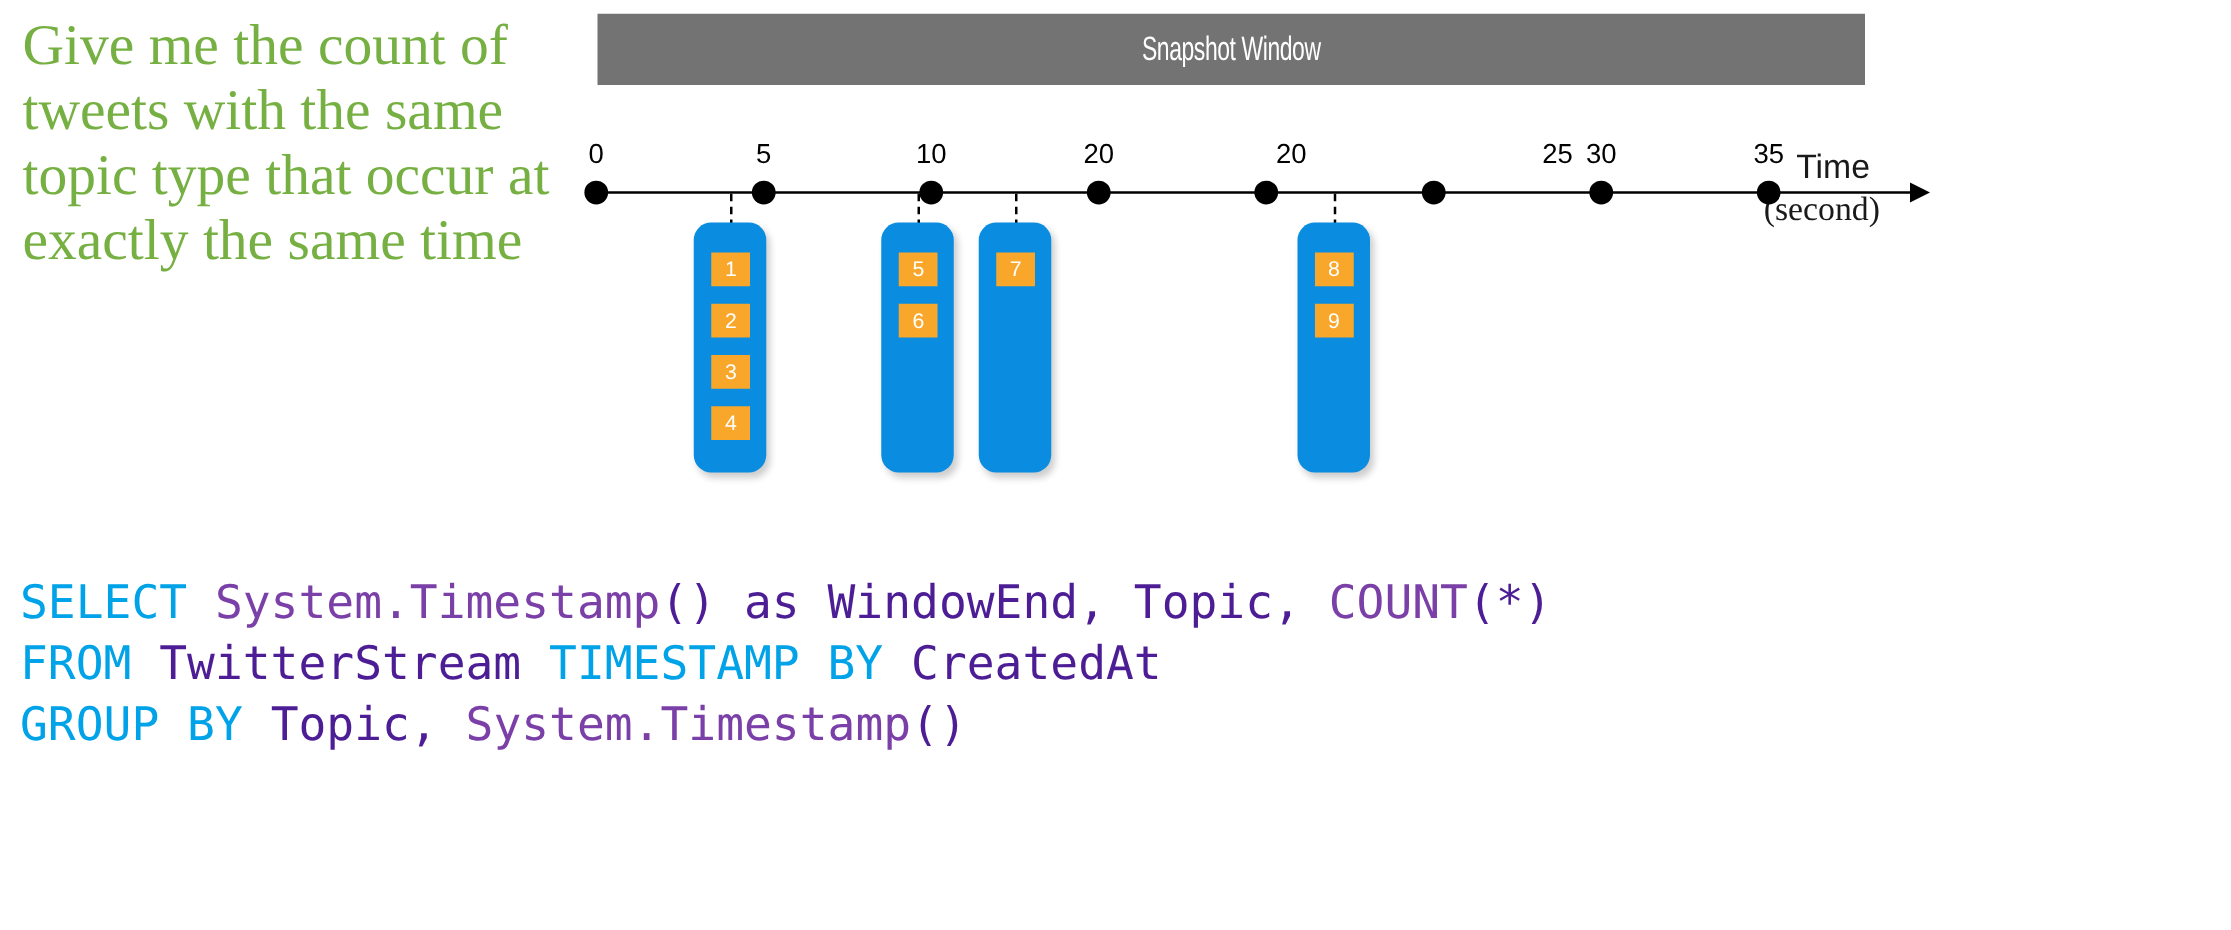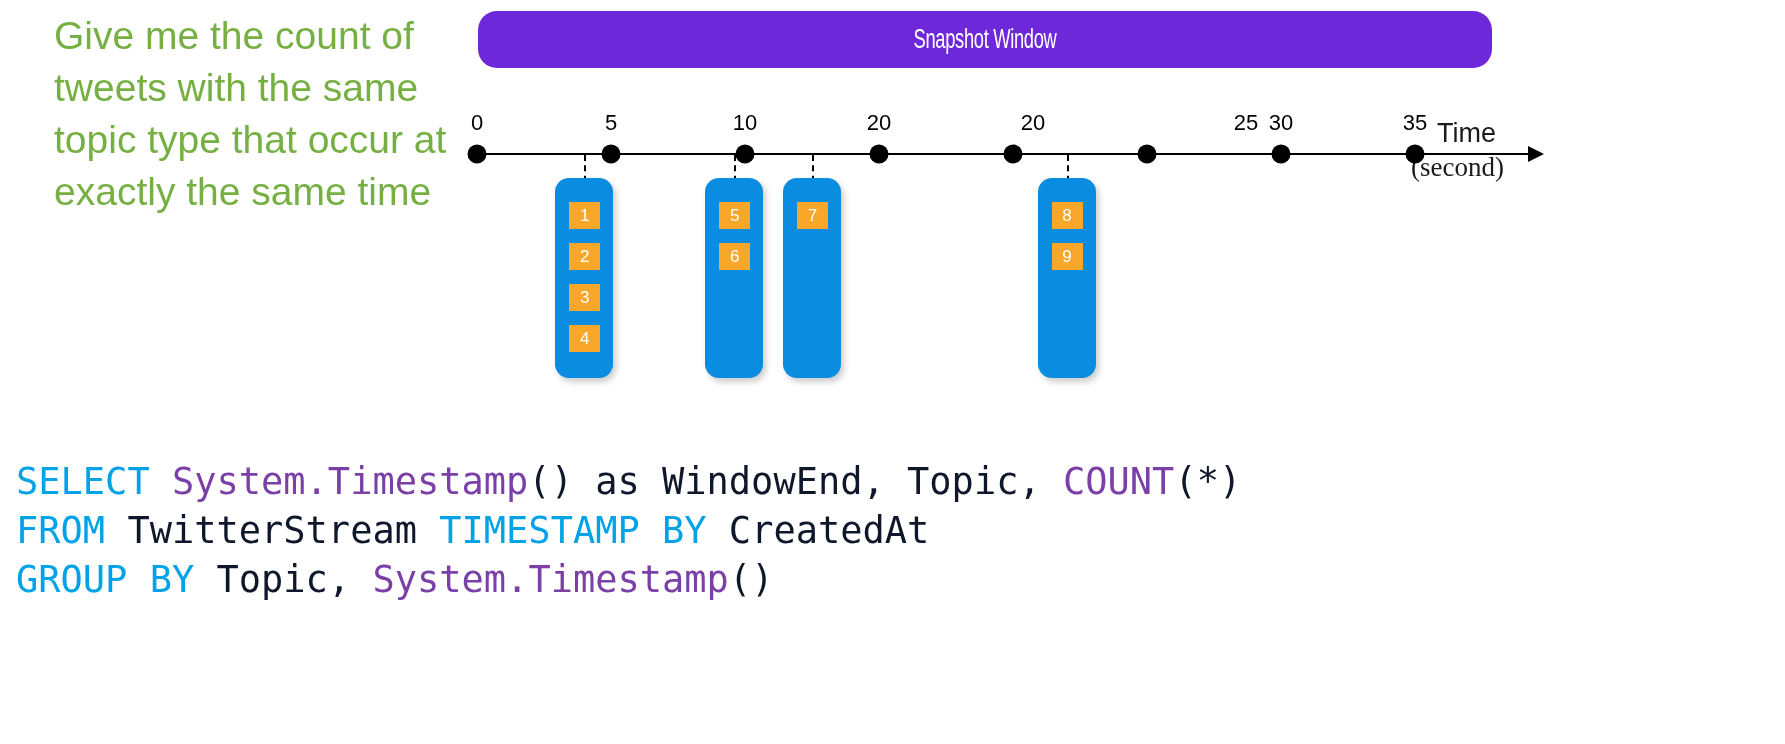--- a/index.html
+++ b/index.html
@@ -15,37 +15,35 @@
     font-family: "Liberation Sans", sans-serif;
   }
 
   
   #question-text {
     position: absolute;
     left: 18px;
     top: 10px;
     width: 430px;
     color: #76B043;
-    font-size: 39px;
+    font-size: 46px;
     line-height: 52px;
-    font-family: Liberation Sans, sans-serif;
+    font-family: Liberation Serif, serif;
     font-weight: 400;
     white-space: pre-wrap;
-    margin-left: 36px;
   }
 
   
   #snapshot-band {
     position: absolute;
     left: 478px;
     top: 11px;
     width: 1014px;
     height: 57px;
-    background: #6d28d9;
-    border-radius: 19px;
+    background: #737373;
   }
   #snapshot-band-label {
     position: absolute;
     left: 0;
     top: 0;
     width: 100%;
     height: 57px;
     display: flex;
     align-items: center;
     justify-content: center;
@@ -157,21 +155,21 @@
     left: 16px;
     top: 457px;
     font-family: "DejaVu Sans Mono", monospace;
     font-size: 37px;
     line-height: 49px;
     color: #1a1a1a;
     white-space: pre;
   }
   .kw      { color: #00A2E8; }
   .fn      { color: #7B3FA8; }
-  .plain   { color: #0f172a; text-align: right; }
+  .plain   { color: #4c1d95; text-align: right; }
 </style>
 </head>
 <body>
 
 <div id="question-text">Give me the count of tweets with the same topic type that occur at exactly the same time</div>
 
 <div id="snapshot-band">
   <div id="snapshot-band-label">Snapshot Window</div>
 </div>
 

